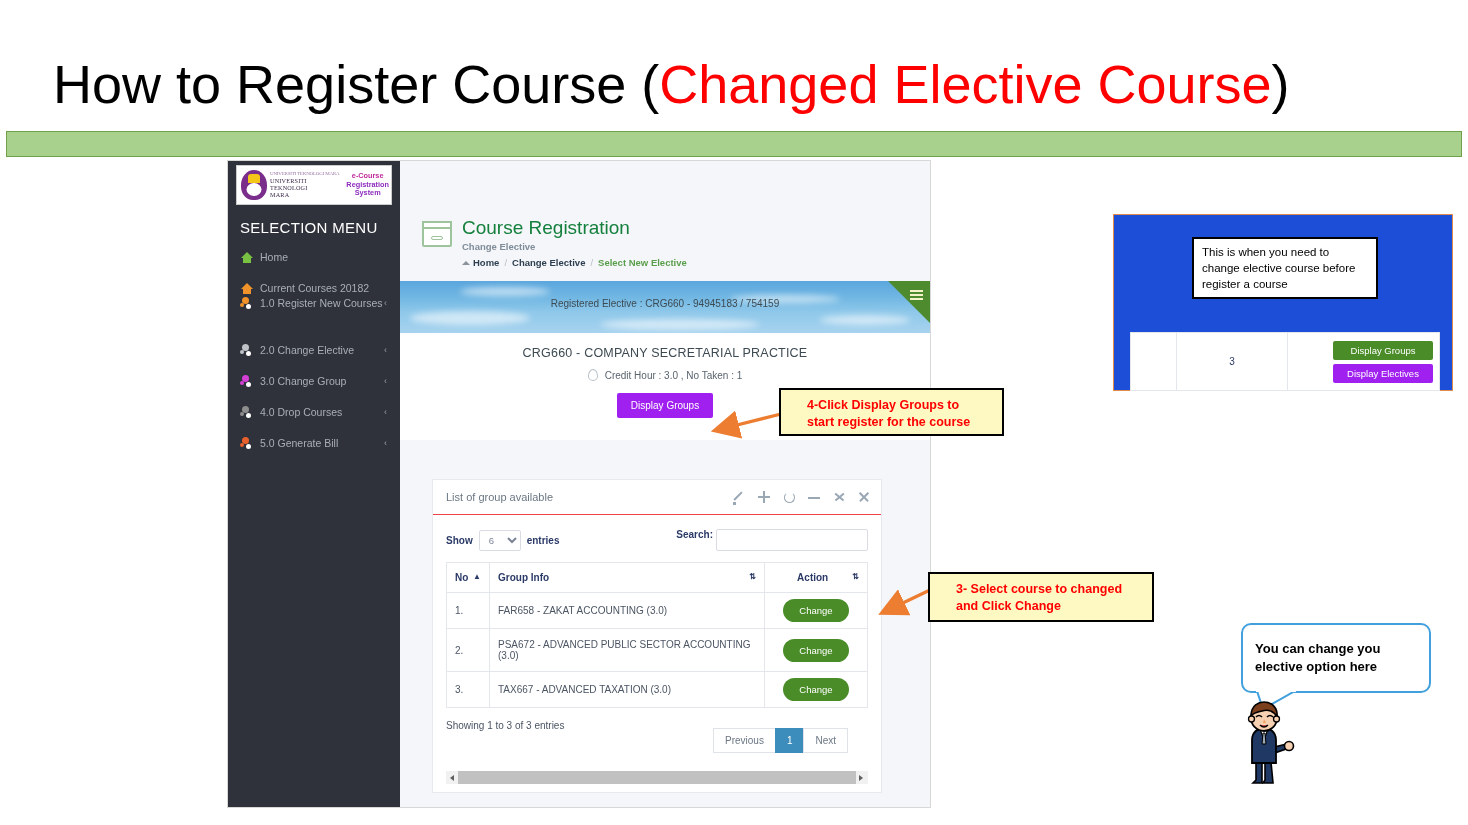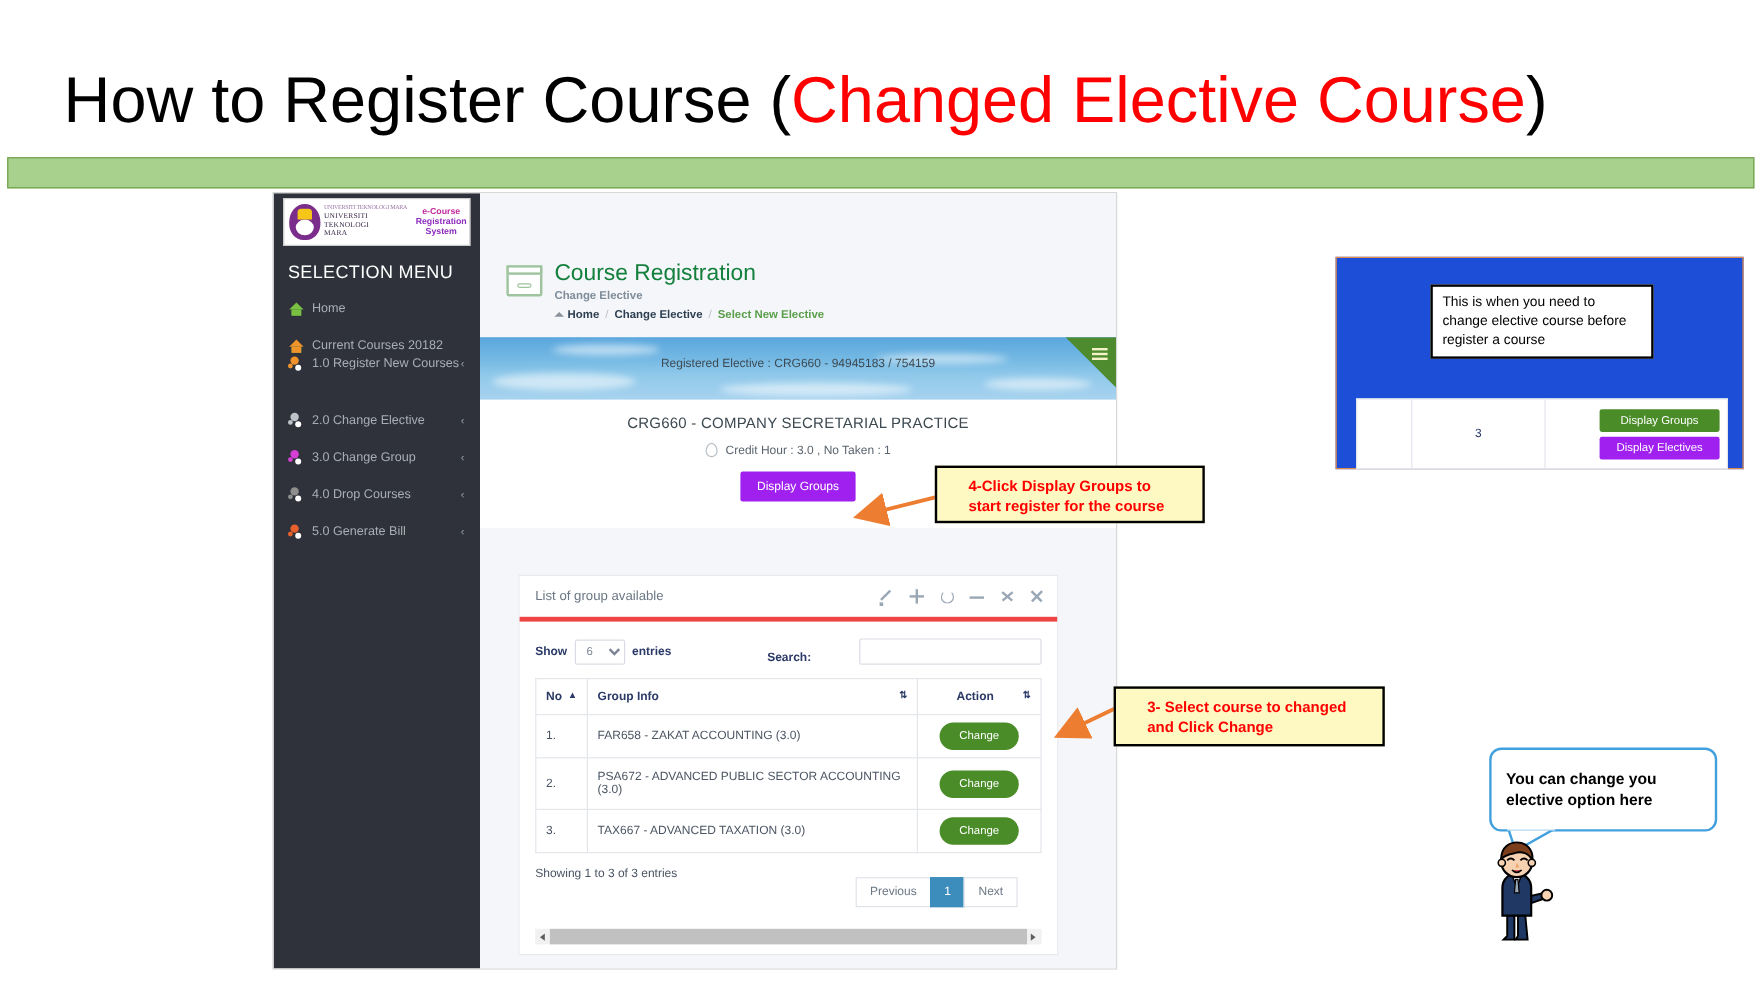--- a/index.html
+++ b/index.html
@@ -193,21 +193,21 @@
     font-size:10px;padding:7px 14px;border-radius:2px;cursor:pointer;
     font-family:"Liberation Sans", sans-serif;
   }
   #card-pad{height:22px;}
   
   #group-panel{
     position:absolute;left:32px;top:318px;width:448px;background:#fff;
     border:1px solid #e6eaee;
   }
   #panel-head{
-    height:34px;display:flex;align-items:center;border-bottom:4px solid #ef4444;
+    height:34px;display:flex;align-items:center;border-bottom:1px solid #ef4444;
   }
   #panel-title{margin-left:13px;font-size:11px;color:#6b7784;}
   #panel-tools{margin-left:auto;margin-right:11px;display:flex;align-items:center;gap:13px;color:#9aa7b4;font-size:11px;}
   .tool{width:12px;height:12px;position:relative;cursor:pointer;}
   .tool-pencil:before{content:"";position:absolute;left:1px;top:8px;width:11px;height:1.6px;background:#9aa7b4;transform:rotate(-45deg);transform-origin:left;}
   .tool-pencil:after{content:"";position:absolute;left:0;top:11px;width:2.5px;height:2.5px;background:#9aa7b4;}
   .tool-move:before{content:"";position:absolute;left:5px;top:0;width:1.5px;height:12px;background:#9aa7b4;}
   .tool-move:after{content:"";position:absolute;left:0;top:5px;width:12px;height:1.5px;background:#9aa7b4;}
   .tool-refresh:before{content:"";position:absolute;left:1px;top:1px;width:9px;height:9px;border:1.5px solid #9aa7b4;border-radius:50%;border-top-color:transparent;}
   .tool-min:before{content:"";position:absolute;left:0;top:6px;width:12px;height:1.5px;background:#9aa7b4;}
@@ -218,21 +218,21 @@
   .tool-close:before{transform:rotate(45deg);}
   .tool-close:after{transform:rotate(-45deg);}
   #panel-body{padding:12px 13px 0;}
   #table-controls{display:flex;align-items:center;height:26px;}
   .dt-label{font-size:10px;font-weight:bold;color:#2b3a67;}
   #entries-select{
     margin:0 6px;width:42px;height:21px;font-size:9.5px;color:#7b8494;
     border:1px solid #d9dde3;border-radius:2px;background:#fff;
     font-family:"Liberation Sans", sans-serif;padding-left:5px;
   }
-  #search-wrap{margin-left:auto;display:flex;align-items:flex-end;gap:37px;}
+  #search-wrap{margin-left:auto;display:flex;align-items:flex-start;}
   #search-input{
     width:140px;height:20px;border:1px solid #d9dde3;border-radius:2px;
     margin-left:3px;font-size:10px;padding:0 5px;
     font-family:"Liberation Sans", sans-serif;
   }
   #group-table{
     width:100%;border-collapse:collapse;margin-top:9px;font-size:10px;
   }
   #group-table th{
     border:1px solid #e3e7eb;color:#2b3a67;font-weight:bold;font-size:10px;

